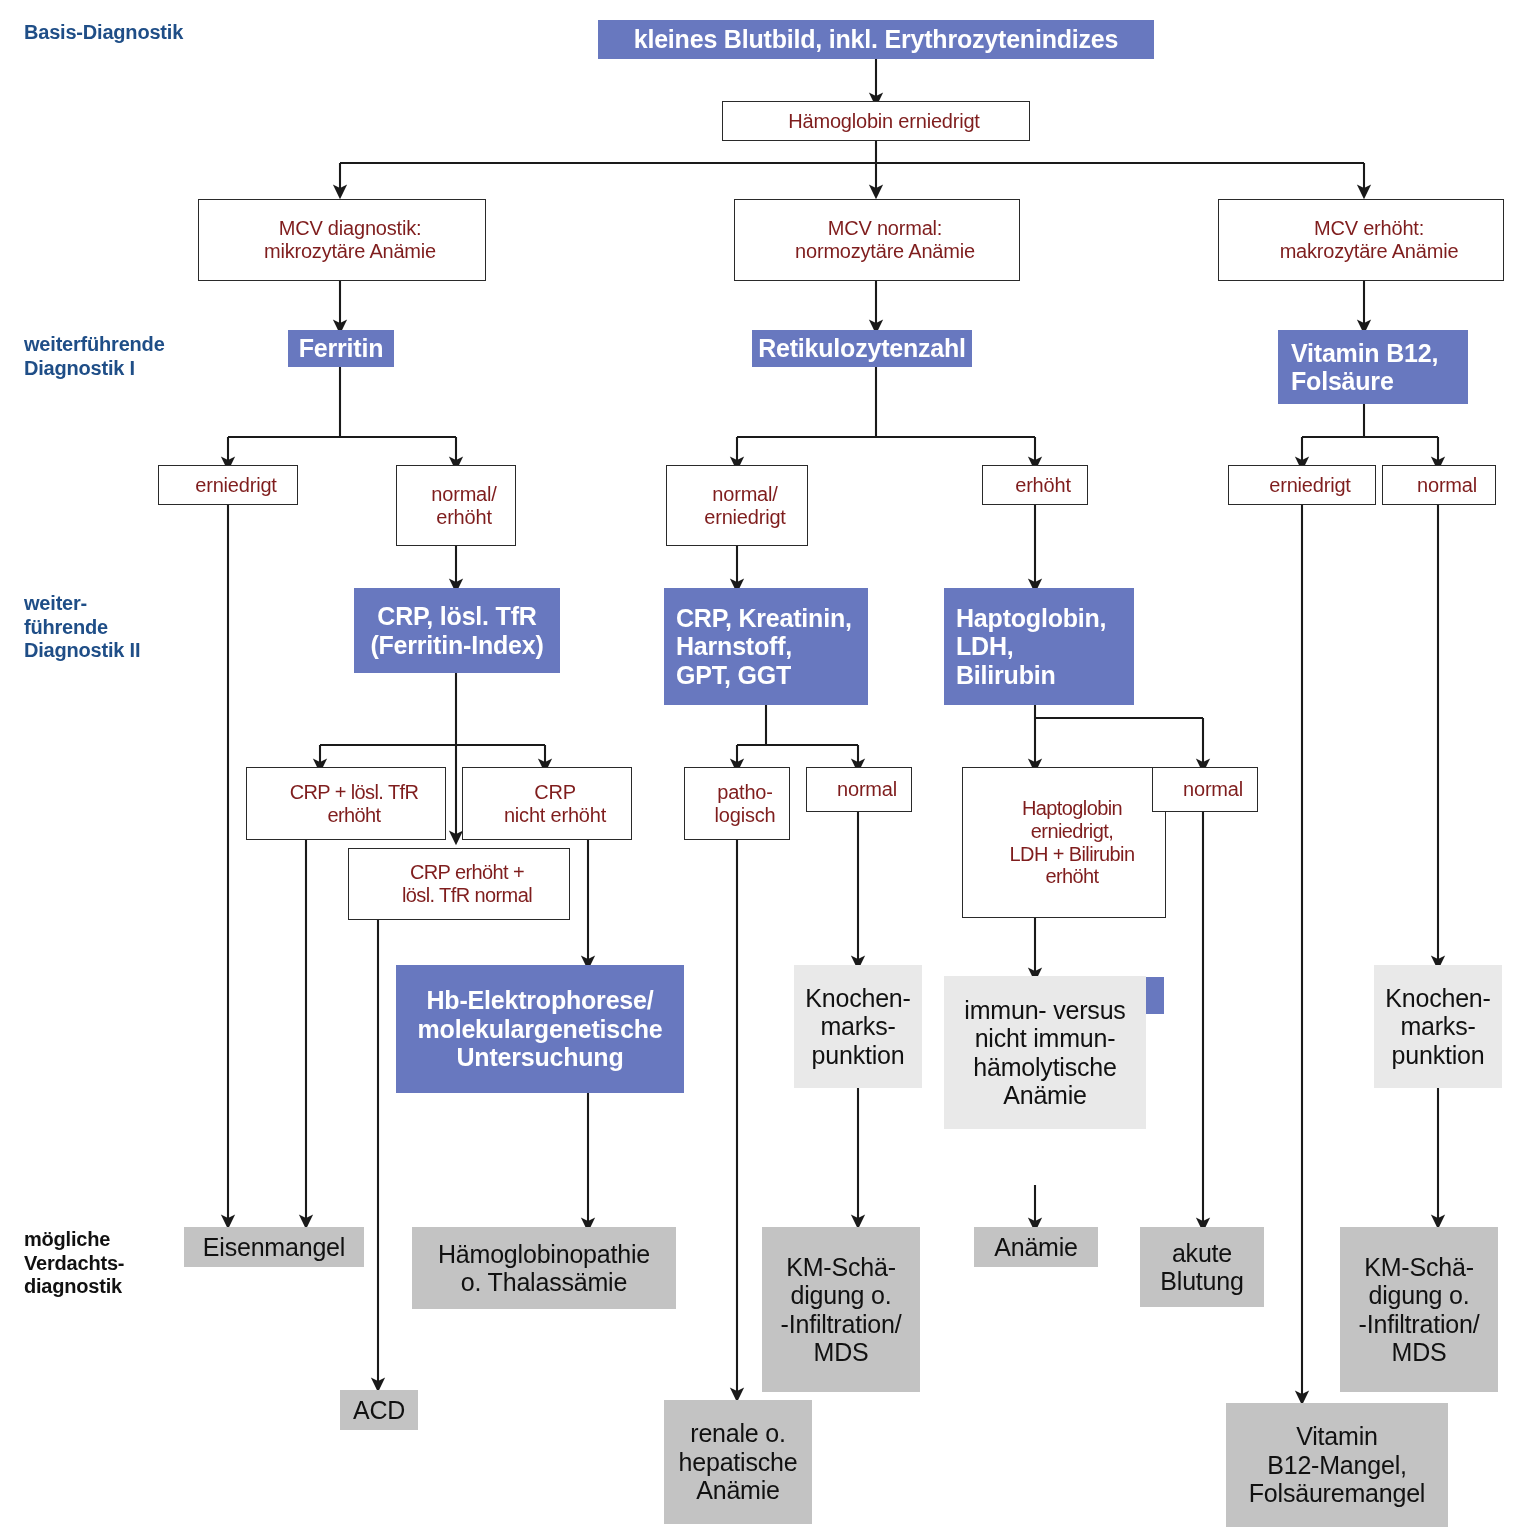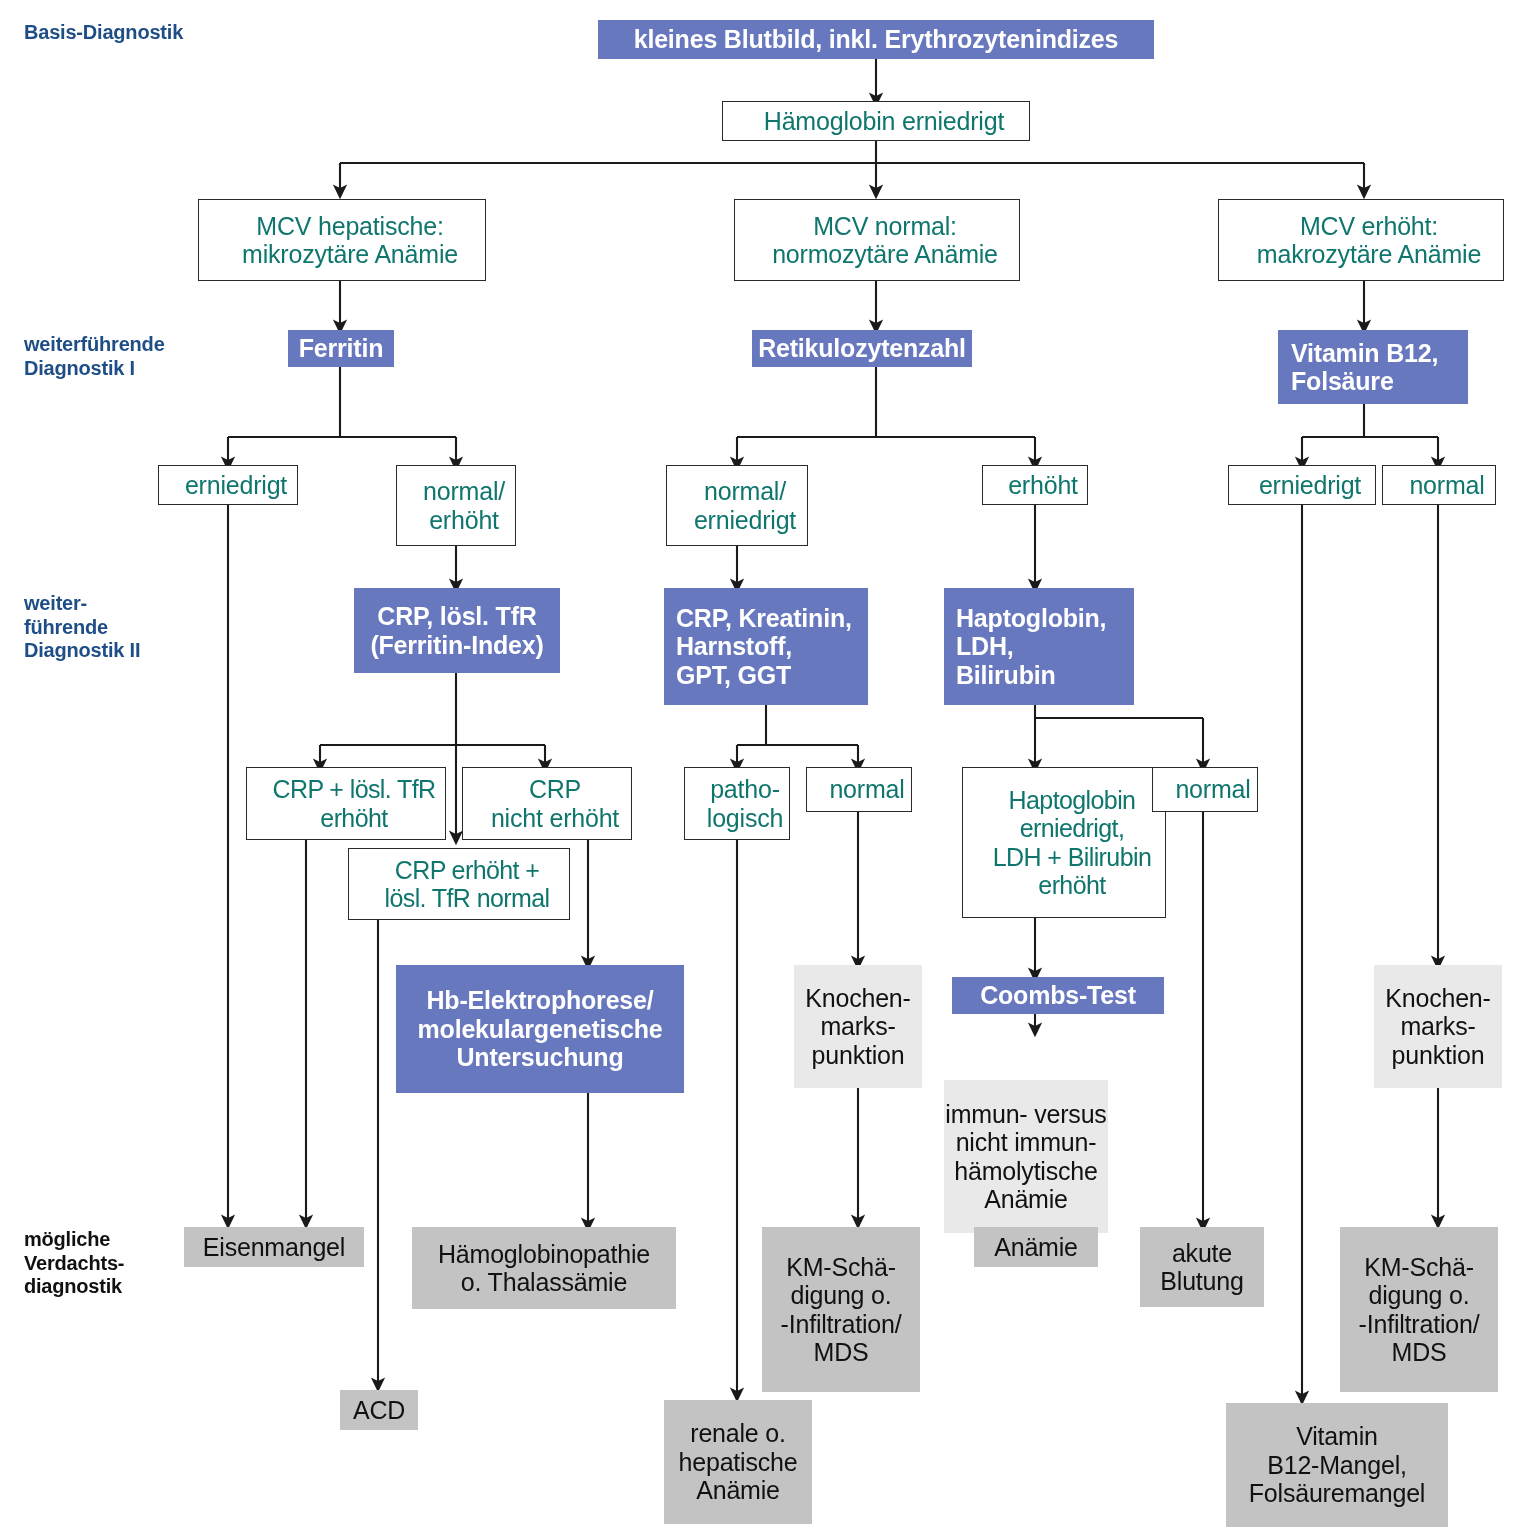--- a/index.html
+++ b/index.html
@@ -41,23 +41,23 @@
   
   .blue {
     background:#6878bf;
     color:#ffffff;
     font-weight: bold;
     font-size: 25px;
     letter-spacing: -0.2px;
   }
   .white {
     background:#ffffff;
-    color:#0f766e;
+    color:#7f1d1d;
     border:1.6px solid #2a2a2a;
-    font-size: 25px;
+    font-size: 20px;
     letter-spacing: -0.2px;
     padding-left: 16px;
   }
   .lgray {
     background:#e9e9e9;
     color:#111111;
     font-size: 25px;
     letter-spacing: -0.2px;
   }
   .dgray {
@@ -172,21 +172,21 @@
 diagnostik</div>
 
   <div class="sectlabel" style="left:24px; top:592px;">weiter-
 führende
 Diagnostik II</div>
 
   <div class="node blue" style="left:598px; top:20px; width:556px; height:39px;">kleines Blutbild, inkl. Erythrozytenindizes</div>
 
   <div class="node white" style="left:722px; top:101px; width:308px; height:40px;">Hämoglobin erniedrigt</div>
 
-  <div class="node white" style="left:198px; top:199px; width:288px; height:82px;">MCV hepatische:
+  <div class="node white" style="left:198px; top:199px; width:288px; height:82px;">MCV diagnostik:
 mikrozytäre Anämie</div>
 
   <div class="node white" style="left:734px; top:199px; width:286px; height:82px;">MCV normal:
 normozytäre Anämie</div>
 
   <div class="node white" style="left:1218px; top:199px; width:286px; height:82px;">MCV erhöht:
 makrozytäre Anämie</div>
 
   <div class="node blue" style="left:288px; top:330px; width:106px; height:37px;">Ferritin</div>
 
@@ -244,21 +244,21 @@
   <div class="node blue" style="left:396px; top:965px; width:288px; height:128px;">Hb-Elektrophorese/
 molekulargenetische
 Untersuchung</div>
 
   <div class="node lgray" style="left:794px; top:965px; width:128px; height:123px;">Knochen-
 marks-
 punktion</div>
 
   <div class="node blue" style="left:944px; top:977px; width:212px; height:37px;margin-left:8px;">Coombs-Test</div>
 
-  <div class="node lgray" style="left:944px; top:1080px; width:164px; height:153px;">immun- versus
+  <div class="node lgray" style="left:944px; top:976px; width:202px; height:153px;">immun- versus
 nicht immun-
 hämolytische
 Anämie</div>
 
   <div class="node lgray" style="left:1374px; top:965px; width:128px; height:123px;">Knochen-
 marks-
 punktion</div>
 
   <div class="node dgray" style="left:184px; top:1227px; width:180px; height:40px;">Eisenmangel</div>
 

